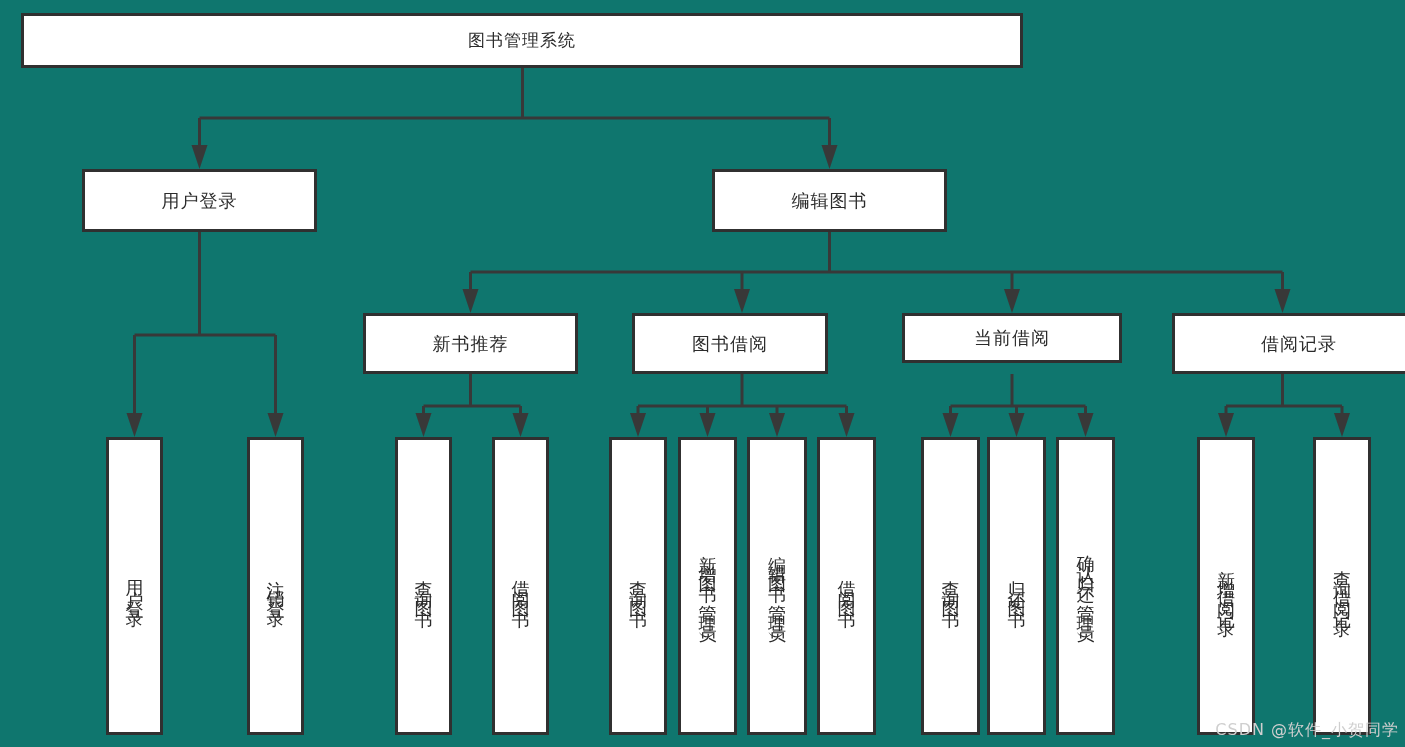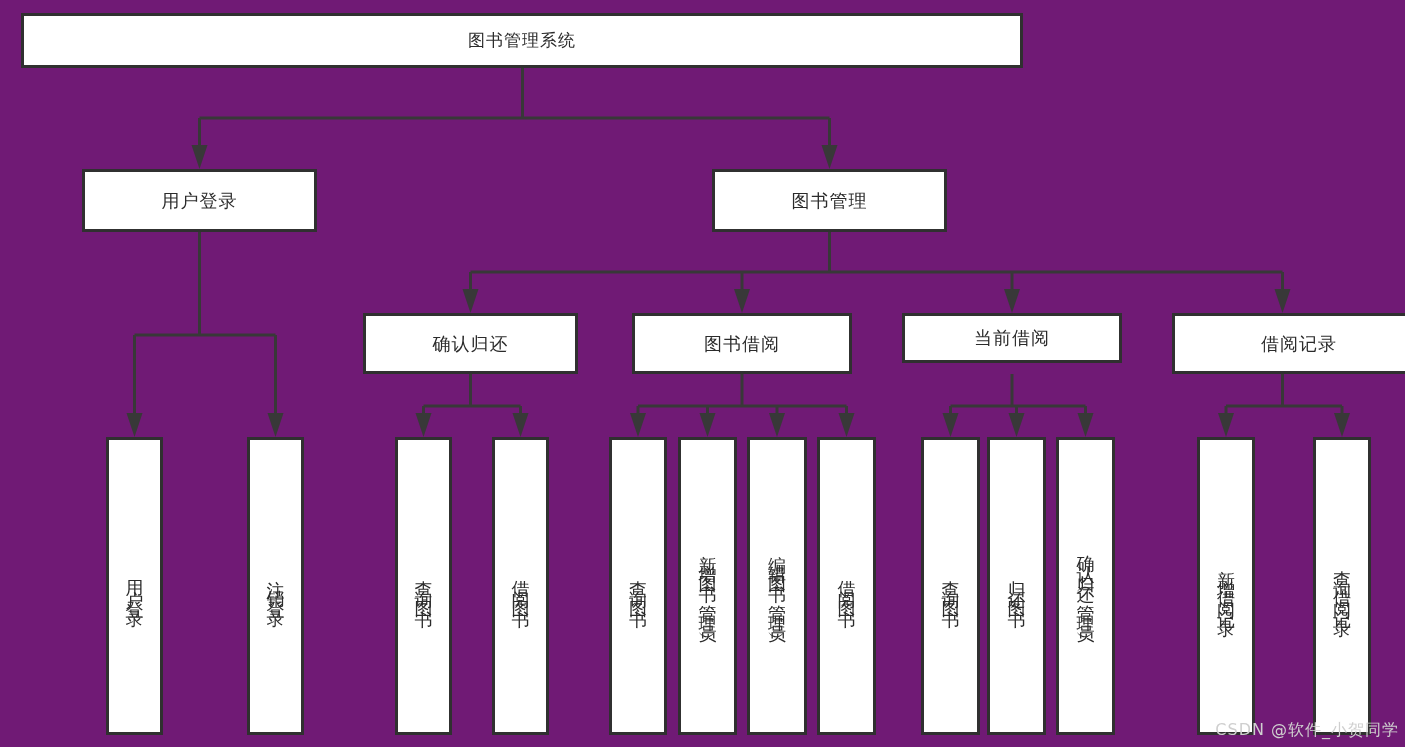--- a/index.html
+++ b/index.html
@@ -5,21 +5,21 @@
   html, body {
     margin: 0;
     padding: 0;
     background: #ffffff;
     font-family: "DejaVu Sans", "Liberation Sans", sans-serif;
   }
   .stage {
     position: relative;
     width: 1405px;
     height: 747px;
-    background: #701a75;
+    background: #0f766e;
     overflow: hidden;
   }
   .wires {
     position: absolute;
     left: 0; top: 0;
     width: 1405px; height: 747px;
     z-index: 0;
   }
   .node {
     position: absolute;
@@ -100,24 +100,24 @@
       <polygon points="1008.5,413 1024.5,413 1016.5,437"></polygon>
       <polygon points="1077.5,413 1093.5,413 1085.5,437"></polygon>
       <polygon points="1218,413 1234,413 1226,437"></polygon>
       <polygon points="1334,413 1350,413 1342,437"></polygon>
     </g>
   </svg>
 
   <div class="node h root" style="left:21px;top:13px;width:1002px;height:55px">图书管理系统</div>
 
   <div class="node h" style="left:82px;top:169px;width:235px;height:63px">用户登录</div>
-  <div class="node h" style="left:712px;top:169px;width:235px;height:63px">图书管理</div>
+  <div class="node h" style="left:712px;top:169px;width:235px;height:63px">编辑图书</div>
 
-  <div class="node h" style="left:363px;top:313px;width:215px;height:61px">确认归还</div>
-  <div class="node h" style="left:632px;top:313px;width:220px;height:61px">图书借阅</div>
+  <div class="node h" style="left:363px;top:313px;width:215px;height:61px">新书推荐</div>
+  <div class="node h" style="left:632px;top:313px;width:196px;height:61px">图书借阅</div>
   <div class="node h" style="left:902px;top:313px;width:220px;height:50px">当前借阅</div>
   <div class="node h" style="left:1172px;top:313px;width:254px;height:61px">借阅记录</div>
 
   <div class="node v" style="left:106px;top:437px;width:57px;height:298px">用户登录</div>
   <div class="node v" style="left:247px;top:437px;width:57px;height:298px">注销登录</div>
 
   <div class="node v" style="left:395px;top:437px;width:57px;height:298px">查询图书</div>
   <div class="node v" style="left:492px;top:437px;width:57px;height:298px">借阅图书</div>
 
   <div class="node v" style="left:609px;top:437px;width:58px;height:298px">查询图书</div>

